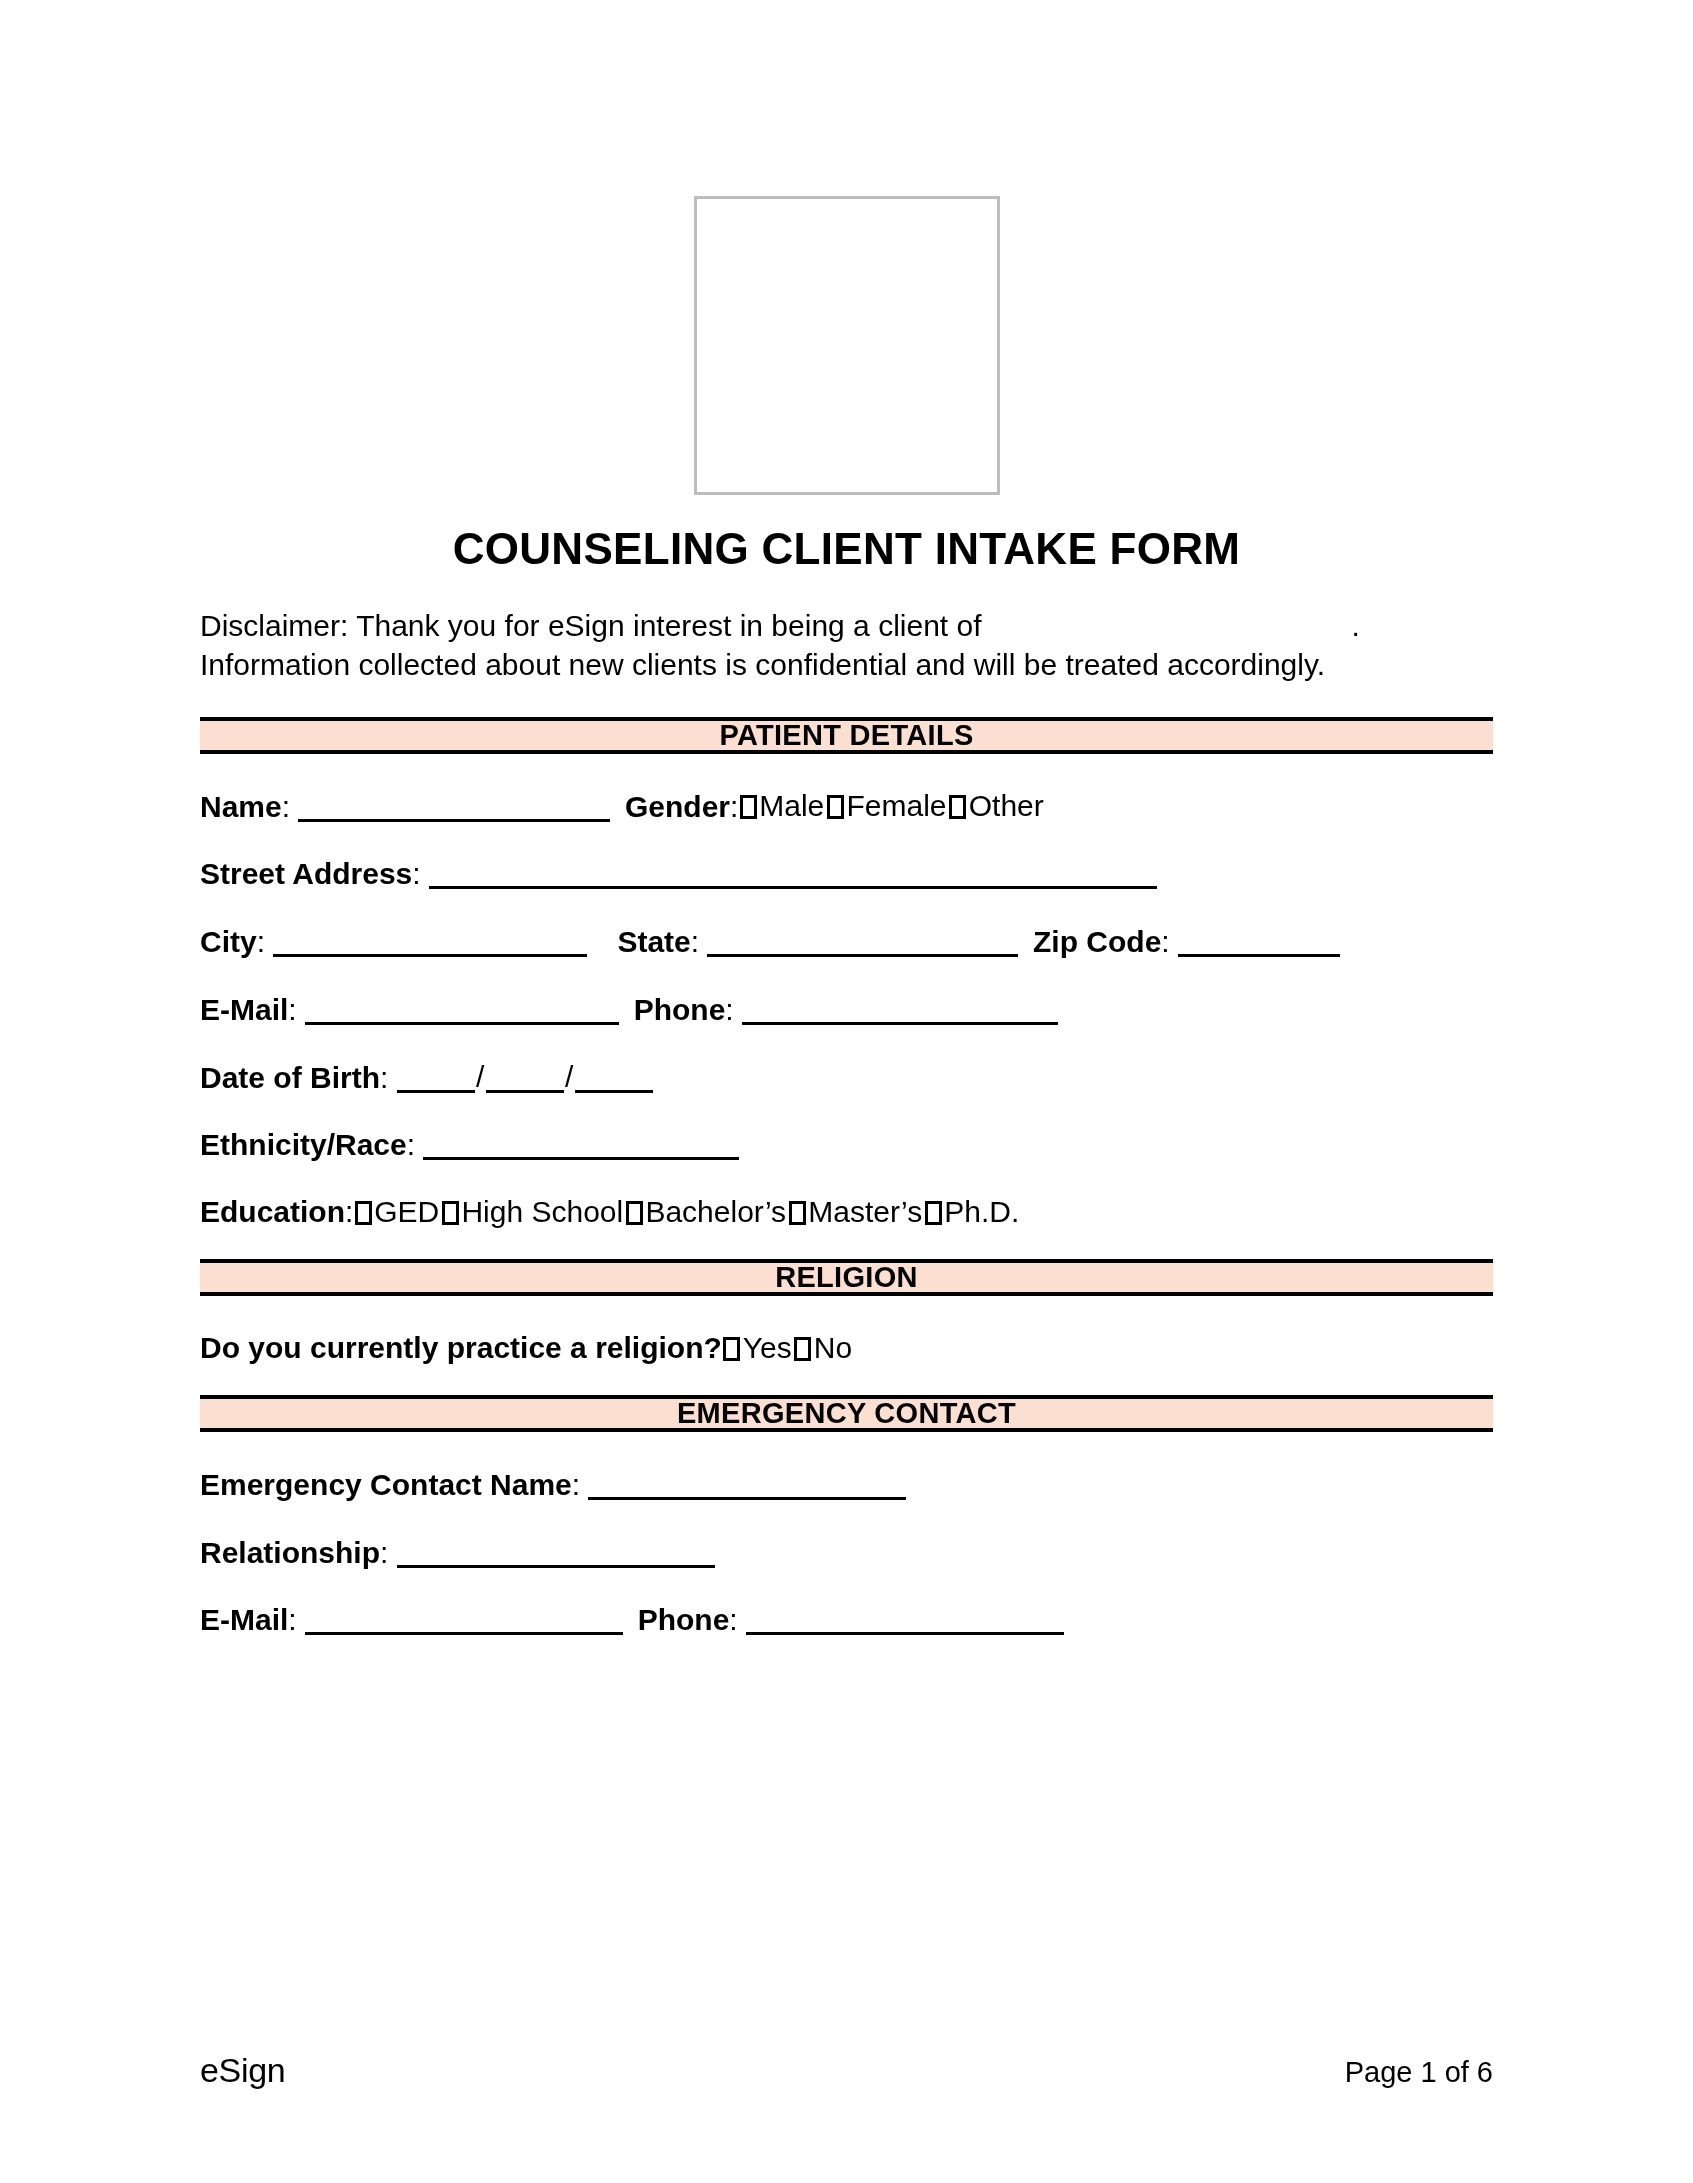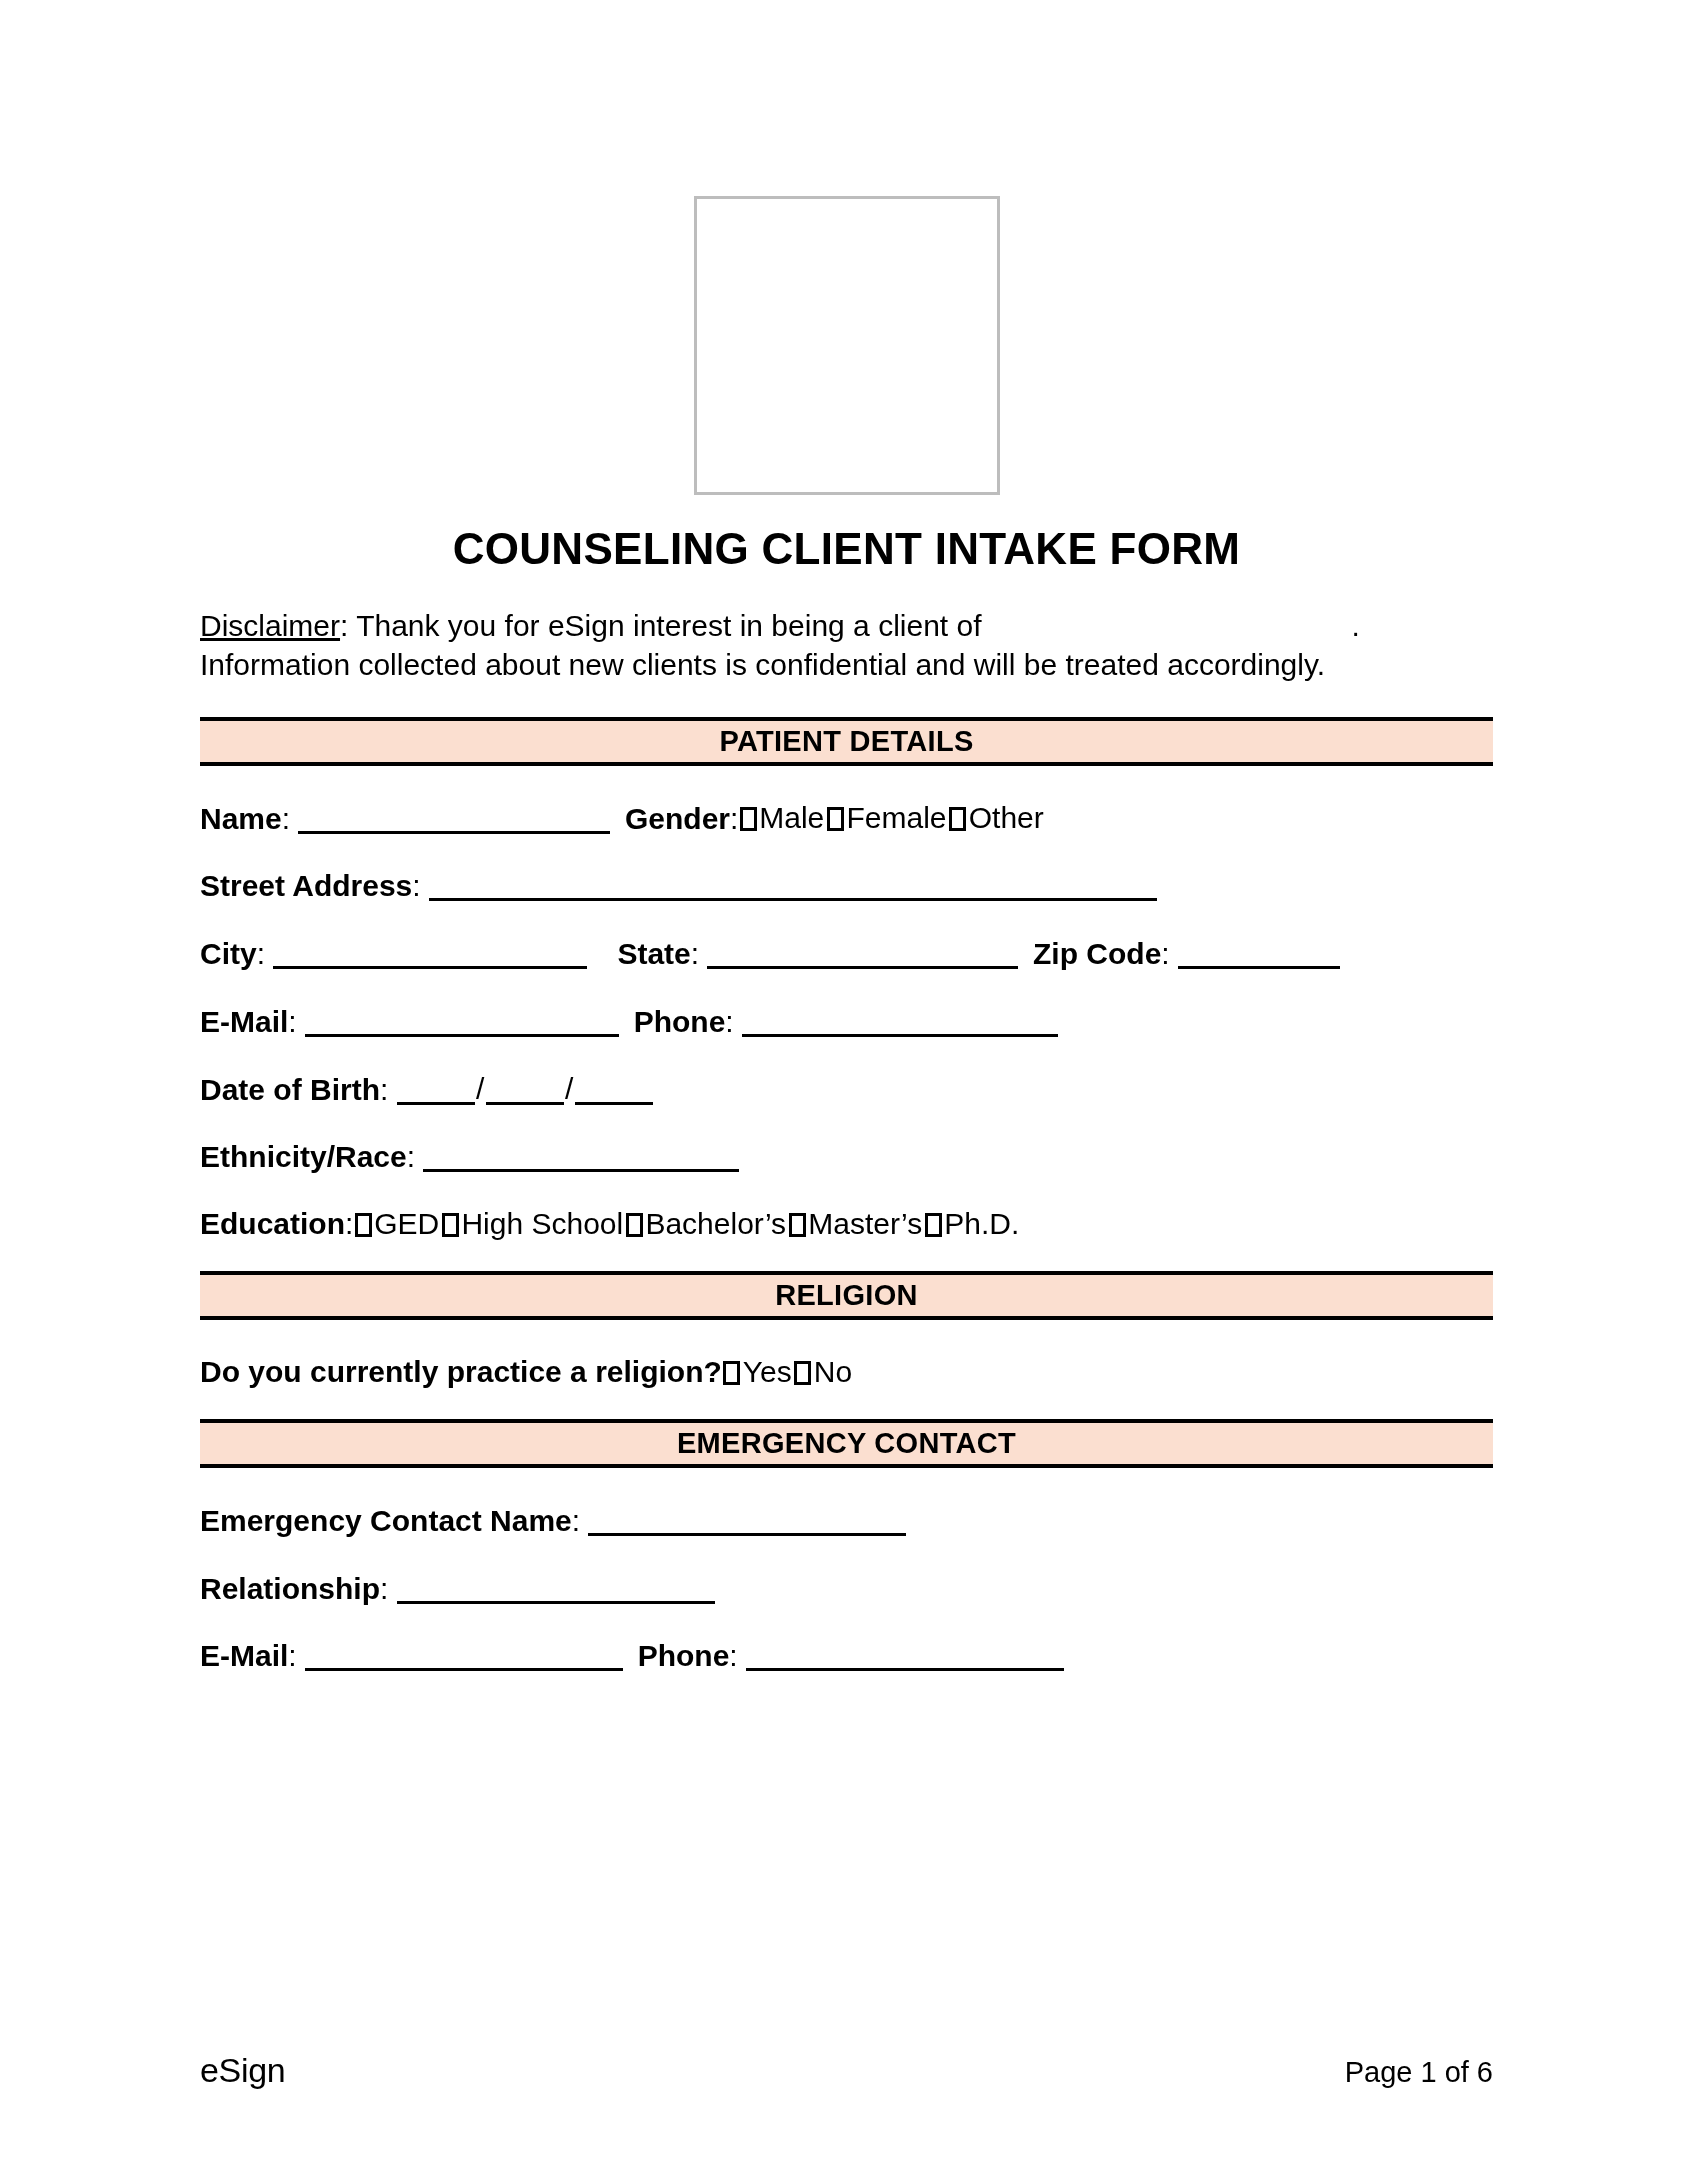--- a/index.html
+++ b/index.html
@@ -52,32 +52,31 @@
     white-space: nowrap;
   }
 
   
   .disclaimer {
     margin-top: 34px;
     font-size: 30px;
     line-height: 1.29;
   }
   .disclaimer .u {
-    text-decoration: underline;
   }
   .disclaimer .gapfill {
     display: inline-block;
     width: 370px;
   }
 
   
   .section-bar {
     margin-top: 32px;
     width: 1293px;
-    height: 49px;
+    height: 37px;
     background: #fbdfd0;
     border-top: 4px solid #000000;
     border-bottom: 4px solid #000000;
     box-sizing: border-box;
     display: flex;
     align-items: center;
     justify-content: center;
   }
   .section-bar .bar-label {
     font-size: 29px;

